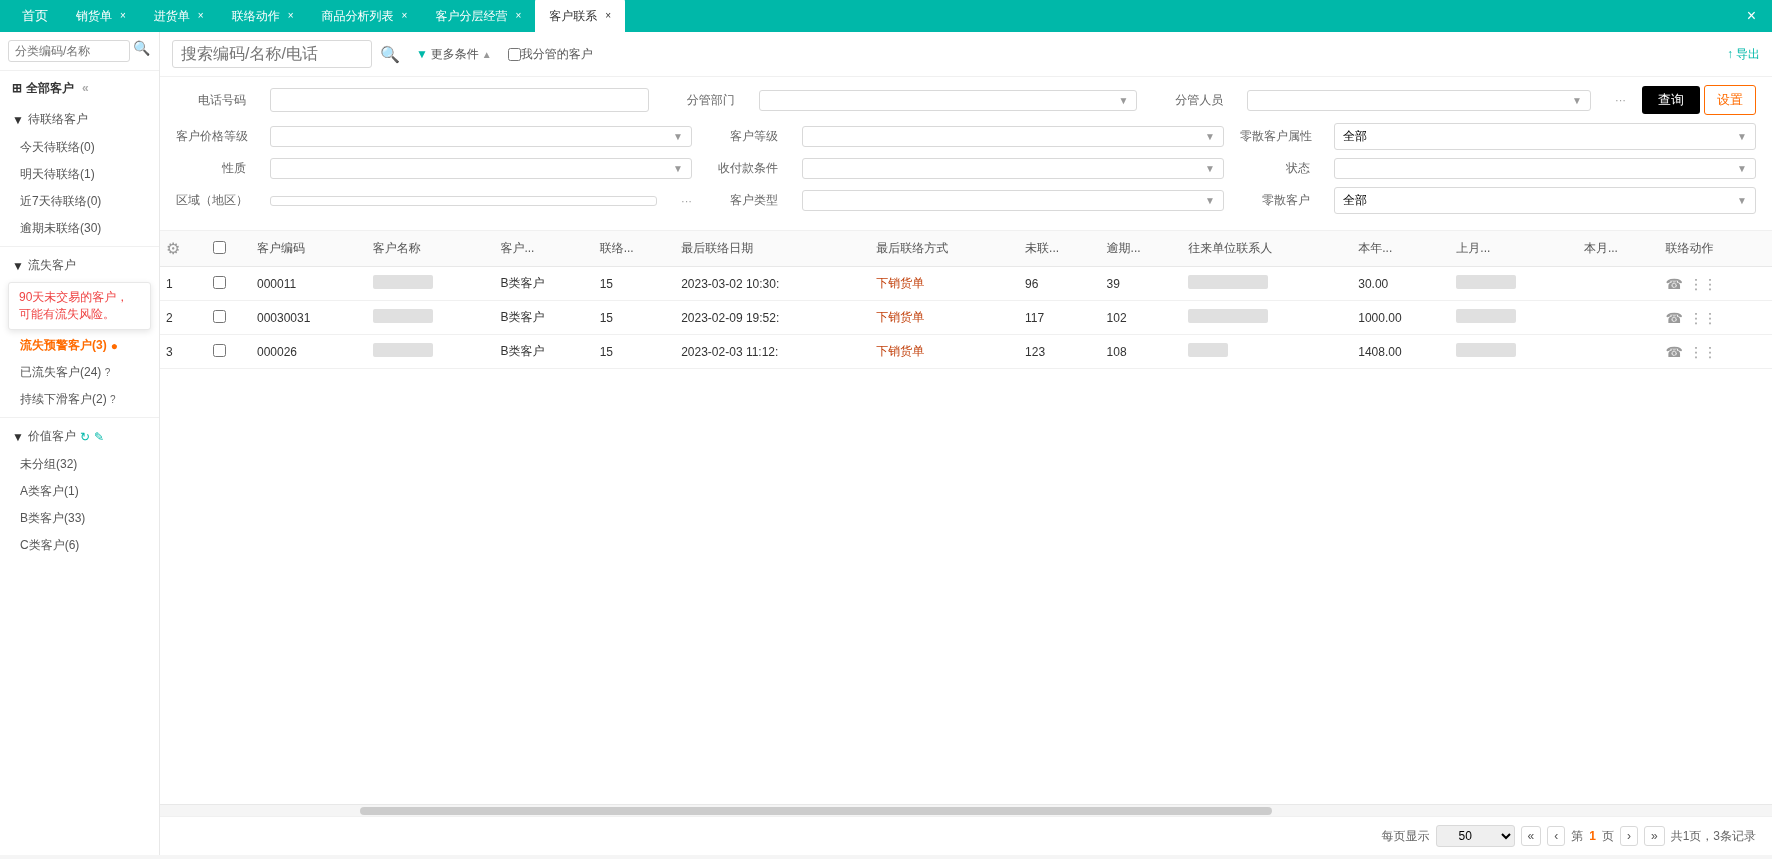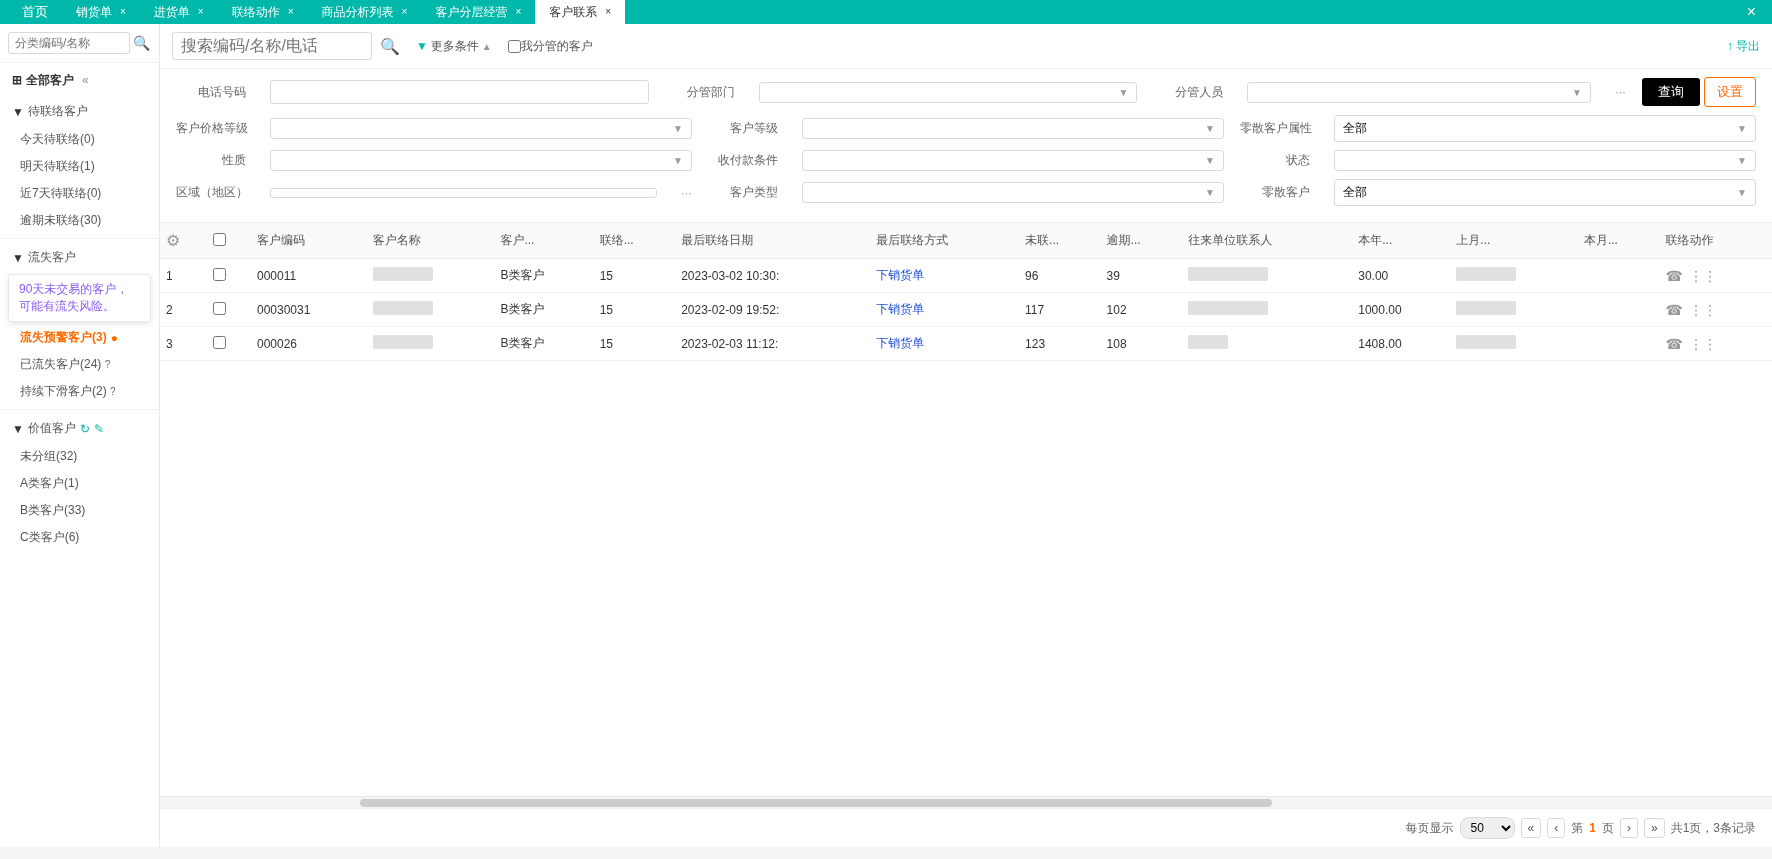--- a/index.html
+++ b/index.html
@@ -1,40 +1,40 @@
 <!DOCTYPE html>
 <html><head>
   <meta charset="utf-8">
   <style>
     * { box-sizing: border-box; margin: 0; padding: 0; font-family: 'Microsoft YaHei', Arial, sans-serif; font-size: 12px; }
     body { background: #f5f5f5; overflow: hidden; width: 1772px; height: 859px; }
 
     
-    .top-nav { background: #00b8a9; display: flex; align-items: center; height: 24px; padding: 0 8px; }
+    .top-nav { background: #00b8a9; display: flex; align-items: center; height: 32px; padding: 0 8px; }
     .top-nav .nav-tab { color: #fff; padding: 0 14px; height: 36px; line-height: 36px; cursor: pointer; font-size: 13px; display: flex; align-items: center; gap: 4px; }
     .top-nav .nav-tab.active { background: #fff; color: #333; border-radius: 4px 4px 0 0; }
     .top-nav .nav-tab .close-x { font-size: 10px; margin-left: 4px; cursor: pointer; }
     .top-nav .home-tab { color: #fff; padding: 0 14px; height: 36px; line-height: 36px; font-size: 13px; }
     .top-nav .spacer { flex: 1; }
     .top-nav .window-close { color: #fff; font-size: 16px; cursor: pointer; padding: 0 8px; }
 
     
     .main-layout { display: flex; height: calc(859px - 36px); }
 
     
     .sidebar { width: 160px; background: #fff; border-right: 1px solid #e8e8e8; overflow-y: auto; flex-shrink: 0; }
-    .sidebar-search { padding: 8px; border-bottom: 1px solid #f0f0f0; display: flex; align-items: center; gap: 4px; }
+    .sidebar-search { padding: 8px; border-bottom: 1px solid #f0f0f0; display: flex; gap: 4px; }
     .sidebar-search input { width: 100%; border: 1px solid #d9d9d9; border-radius: 3px; padding: 3px 6px; font-size: 12px; outline: none; }
     .sidebar-search .search-icon { color: #999; font-size: 14px; }
     .sidebar-all { padding: 8px 12px; font-size: 13px; font-weight: bold; color: #333; display: flex; align-items: center; gap: 4px; cursor: pointer; }
     .sidebar-item { padding: 5px 12px 5px 20px; cursor: pointer; color: #555; font-size: 12px; }
     .sidebar-item.active { color: #ff6b00; font-weight: bold; }
     .sidebar-separator { height: 1px; background: #f0f0f0; margin: 4px 0; }
     .sidebar-section-header { padding: 6px 12px; color: #333; font-size: 12px; display: flex; align-items: center; gap: 4px; cursor: pointer; }
-    .tooltip-box { background: #fff; border: 1px solid #e8e8e8; border-radius: 3px; padding: 6px 10px; font-size: 12px; color: #8b5cf6; margin: 2px 8px; box-shadow: 0 2px 6px rgba(0,0,0,0.1); }
+    .tooltip-box { background: #fff; border: 1px solid #e8e8e8; border-radius: 3px; padding: 6px 10px; font-size: 12px; color: #ef4444; margin: 2px 8px; box-shadow: 0 2px 6px rgba(0,0,0,0.1); }
 
     
     .content-area { flex: 1; overflow: hidden; display: flex; flex-direction: column; background: #fff; }
 
     
     .toolbar { padding: 8px 12px; display: flex; align-items: center; gap: 8px; border-bottom: 1px solid #f0f0f0; background: #fff; }
     .toolbar-search { border: 1px solid #d9d9d9; border-radius: 3px; padding: 4px 8px; width: 200px; font-size: 16px; outline: none; color: #999; }
     .toolbar-btn { display: flex; align-items: center; gap: 3px; padding: 4px 8px; cursor: pointer; color: #555; font-size: 12px; border: none; background: none; }
     .toolbar-spacer { flex: 1; }
     .export-btn { color: #00b8a9; cursor: pointer; font-size: 12px; display: flex; align-items: center; gap: 3px; }
@@ -53,30 +53,30 @@
     .btn-query { background: #000000; color: #fff; border: none; border-radius: 3px; padding: 5px 16px; cursor: pointer; font-size: 13px; }
     .btn-settings { background: #fff; color: #ff6b00; border: 1px solid #ff6b00; border-radius: 3px; padding: 5px 12px; cursor: pointer; font-size: 13px; }
 
     
     .table-area { flex: 1; overflow: auto; }
     table { width: 100%; border-collapse: collapse; }
     thead tr { background: #fafafa; }
     thead th { padding: 8px 6px; text-align: left; color: #555; font-weight: normal; font-size: 12px; border-bottom: 1px solid #e8e8e8; white-space: nowrap; cursor: pointer; }
     tbody tr { border-bottom: 1px solid #f0f0f0; }
     tbody td { padding: 8px 6px; color: #333; font-size: 12px; white-space: nowrap; }
-    .link-text { color: #1d4ed8; cursor: pointer; text-decoration: none; }
+    .link-text { color: #c2410c; cursor: pointer; text-decoration: none; }
     .blurred { background: #e0e0e0; color: transparent; border-radius: 2px; display: inline-block; min-width: 60px; height: 14px; }
     .action-icons { display: flex; gap: 6px; align-items: center; }
     .action-icon { color: #999; cursor: pointer; font-size: 14px; }
     .gear-icon-btn { color: #999; cursor: pointer; font-size: 16px; }
 
     
     .pagination { display: flex; align-items: center; justify-content: flex-end; padding: 8px 16px; border-top: 1px solid #f0f0f0; background: #fff; gap: 6px; }
     .pagination-label { color: #666; font-size: 12px; }
-    .pagination-select { border: 1px solid #d9d9d9; border-radius: 9px; padding: 2px 6px; font-size: 12px; }
+    .pagination-select { border: 1px solid #d9d9d9; border-radius: 3px; padding: 2px 18px; font-size: 12px; }
     .pagination-btn { border: 1px solid #d9d9d9; border-radius: 3px; padding: 2px 6px; cursor: pointer; background: #fff; color: #555; font-size: 12px; }
     .pagination-current { color: #ff6b00; font-weight: bold; font-size: 12px; }
     .pagination-info { color: #666; font-size: 12px; }
 
     
     ::-webkit-scrollbar { width: 6px; height: 6px; }
     ::-webkit-scrollbar-track { background: #f1f1f1; }
     ::-webkit-scrollbar-thumb { background: #ccc; border-radius: 3px; }
     .collapse-btn { color: #aaa; cursor: pointer; padding: 2px 4px; }
     .section-label { color: #555; font-size: 12px; }

